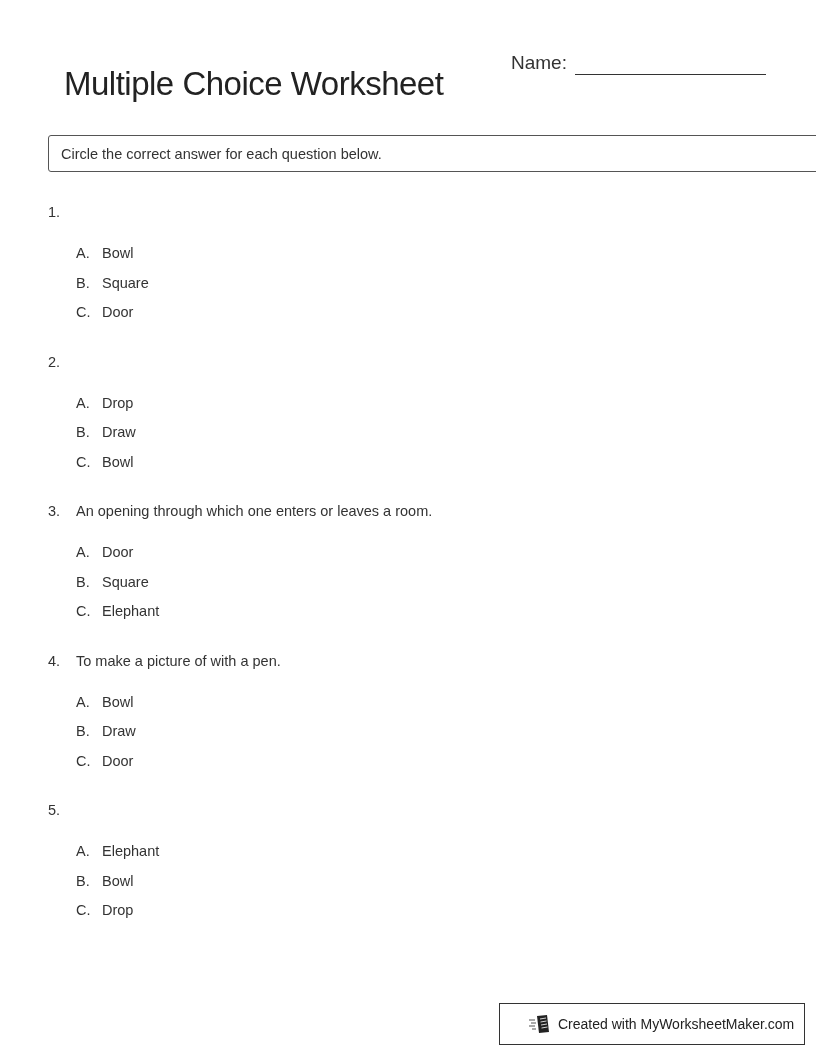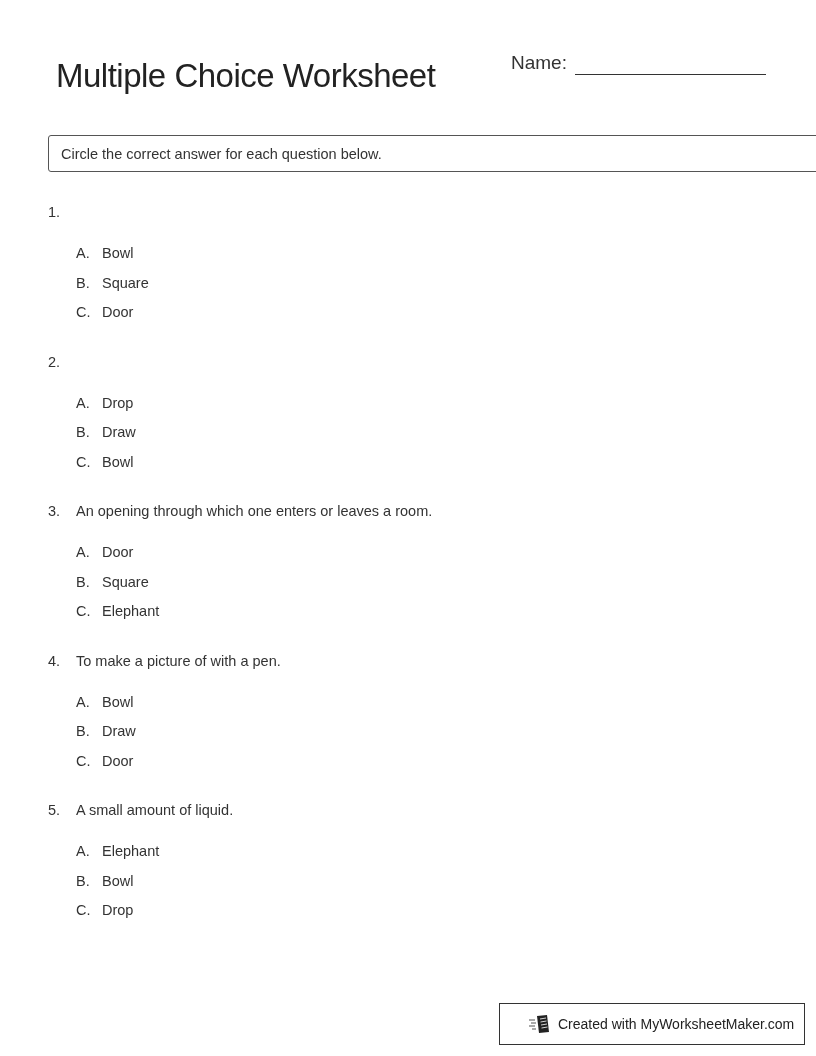--- a/index.html
+++ b/index.html
@@ -16,21 +16,21 @@
       color: #2b2b2b;
     }
     .title {
       position: absolute;
       left: 48px;
       top: 46px;
       font-size: 33px;
       font-weight: normal;
       letter-spacing: -0.5px;
       color: #222;
-      margin: 8px;
+      margin: 16px;
       line-height: 44px;
       font-family: "Liberation Sans", sans-serif;
     }
     .name-wrap {
       position: absolute;
       left: 511px;
       top: 50px;
       display: flex;
       align-items: flex-end;
     }
@@ -211,21 +211,20 @@
       <div class="opt-row">
         <span class="opt-letter">C.</span>
         <span>Door</span>
       </div>
     </div>
   </div>
 
   <div class="question">
     <div class="q-row">
       <span class="q-num">5.</span>
-      <span>A small amount of liquid.</span>
     </div>
     <div class="options">
       <div class="opt-row">
         <span class="opt-letter">A.</span>
         <span>Elephant</span>
       </div>
       <div class="opt-row">
         <span class="opt-letter">B.</span>
         <span>Bowl</span>
       </div>

